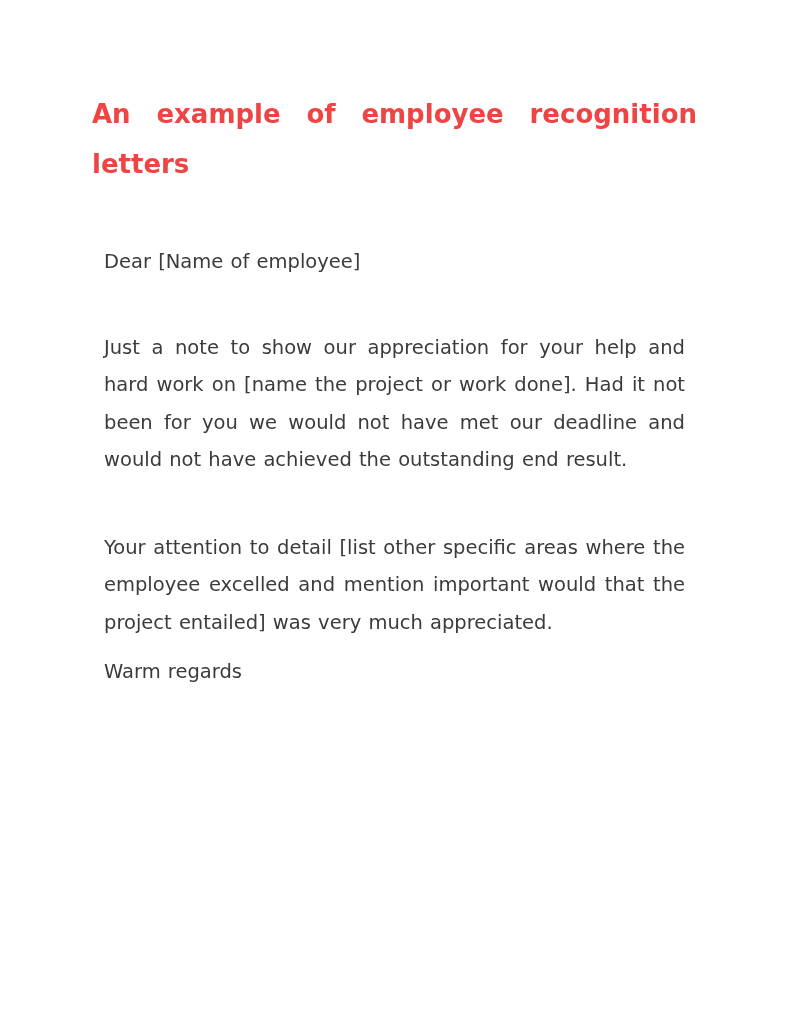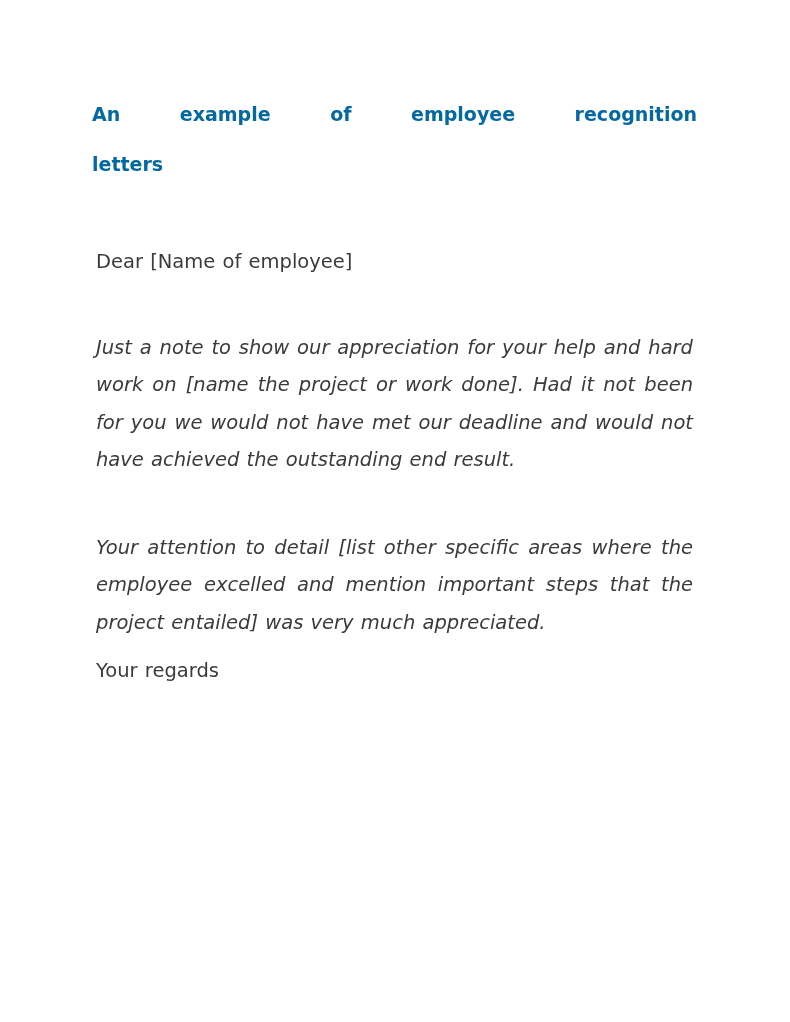--- a/index.html
+++ b/index.html
@@ -12,44 +12,43 @@
     width: 790px;
     height: 1022px;
     background: #ffffff;
     box-sizing: border-box;
     padding: 89px 93px 0 92px;
     font-family: "DejaVu Sans", "Liberation Sans", sans-serif;
     color: #3b3b3b;
   }
   .title {
     margin: 0 0 54px 0;
-    font-size: 19px;
+    font-size: 26px;
     font-weight: bold;
     line-height: 50px;
-    color: #0369a1;
+    color: #ef4444;
   }
   .title-line {
     display: block;
   }
   .title-line.justify {
     text-align: justify;
     text-align-last: justify;
   }
   p.body-text {
-    margin: 4px;
+    margin: 12px;
     font-size: 19.5px;
     line-height: 37.5px;
     word-spacing: 1px;
   }
   p.salutation {
     margin-bottom: 48px;
   }
   p.justified {
     text-align: justify;
-    font-style: italic;
   }
   p.para-gap {
     margin-top: 50px;
   }
   p.closing {
     margin-top: 11px;
   }
   p.closing-first {
     margin-top: 12px;
   }
@@ -61,19 +60,19 @@
 
   <h1 class="title">
     <span class="title-line justify">An example of employee recognition</span>
     <span class="title-line">letters</span>
   </h1>
 
   <p class="body-text salutation">Dear [Name of employee]</p>
 
   <p class="body-text justified">Just a note to show our appreciation for your help and hard work on [name the project or work done]. Had it not been for you we would not have met our deadline and would not have achieved the outstanding end result.</p>
 
-  <p class="body-text justified para-gap">Your attention to detail [list other specific areas where the employee excelled and mention important steps that the project entailed] was very much appreciated.</p>
+  <p class="body-text justified para-gap">Your attention to detail [list other specific areas where the employee excelled and mention important would that the project entailed] was very much appreciated.</p>
 
 
-  <p class="body-text closing">Your regards</p>
+  <p class="body-text closing">Warm regards</p>
 
 
 </div>
 
 </body></html>

